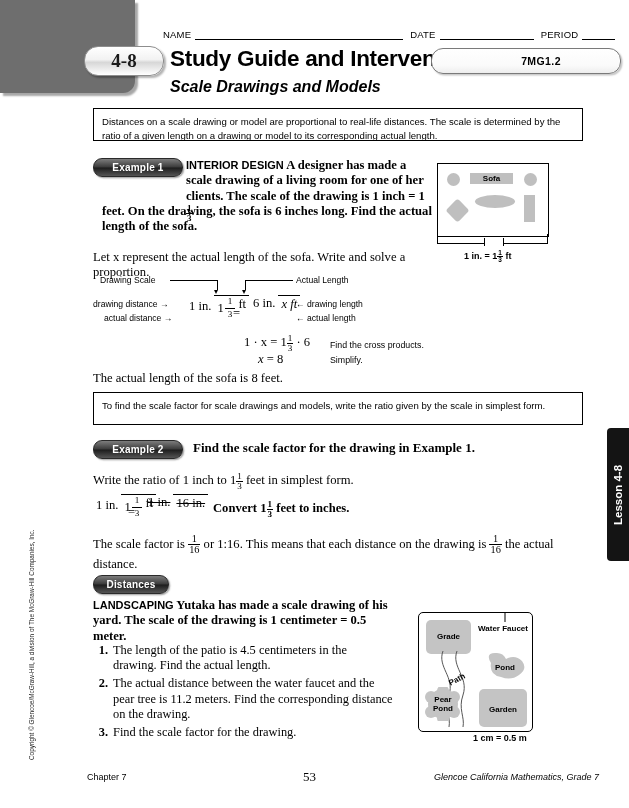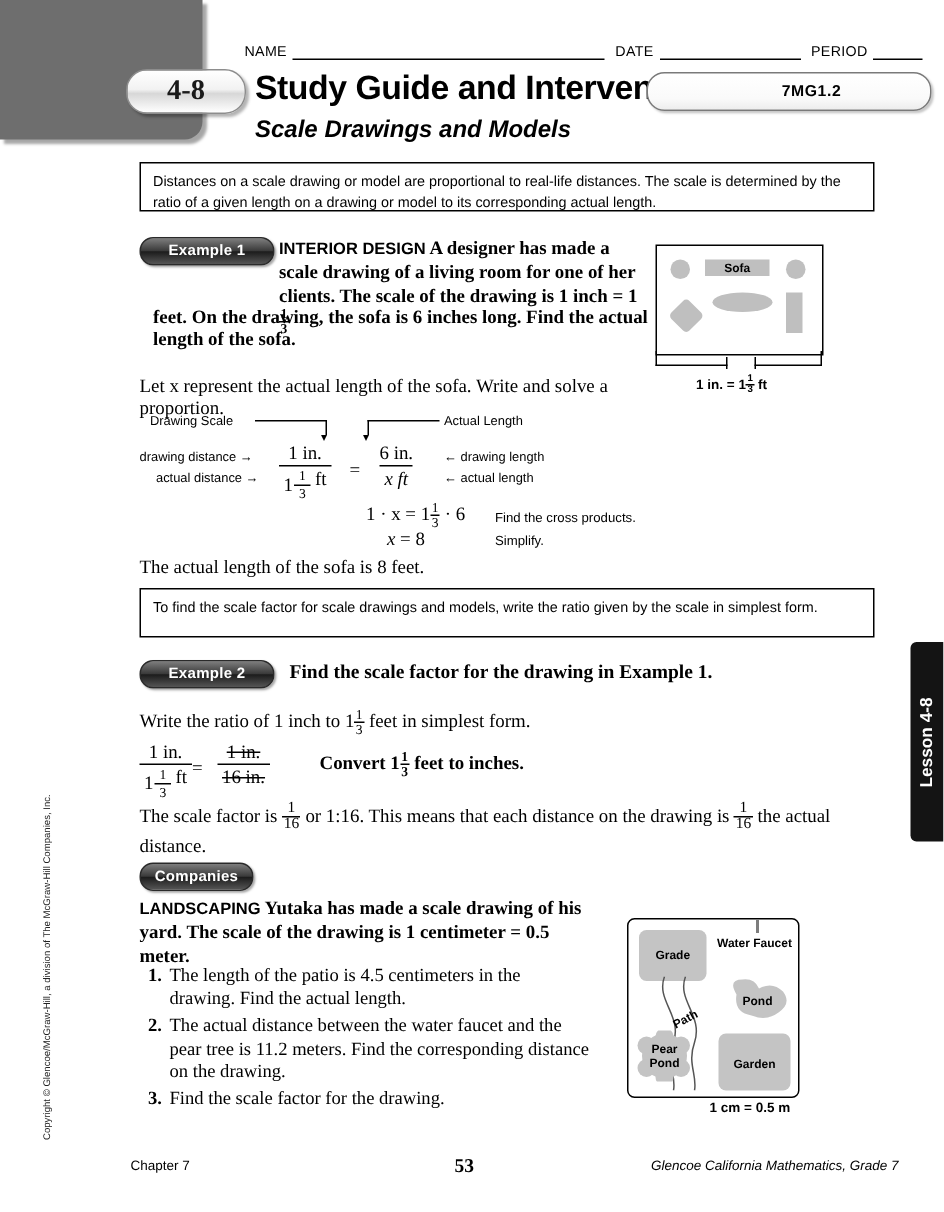--- a/index.html
+++ b/index.html
@@ -105,21 +105,21 @@
   .bold{font-weight:bold;}
   .cond{font-family:"Liberation Sans", sans-serif;font-weight:bold;font-size:11px;}
 
   
   .mixfrac{display:inline-flex;align-items:center;vertical-align:-0.30em;}
   .mixfrac .whole{padding-right:1px;}
   .fr{display:inline-flex;flex-direction:column;align-items:center;
       vertical-align:middle;line-height:1;font-size:.72em;}
   .fr .nu{padding:0 1px;}
   .fr .de{padding:0 1px;border-top:1px solid #000;}
-  .bigfr{display:inline-flex;flex-direction:column;align-items:center;
+  .bigfr{display:inline-flex;flex-direction:row;align-items:center;
       vertical-align:middle;line-height:1.15;font-size:1em;}
   .bigfr .nu{padding:0 3px 1px 3px;}
   .bigfr .de{padding:1px 3px 0 3px;border-top:1.2px solid #000;}
 
   
   #prop{position:absolute;left:100px;top:275px;width:320px;height:60px;}
   .prop-lbl{position:absolute;font-family:"Liberation Sans", sans-serif;font-size:8.6px;}
   .prop-line{position:absolute;background:#000;}
   .prop-side{position:absolute;font-family:"Liberation Sans", sans-serif;font-size:8.6px;white-space:nowrap;}
   .prop-eq{position:absolute;font-family:"Liberation Serif", serif;font-size:12.6px;}
@@ -170,21 +170,21 @@
     position:absolute;left:28px;top:560px;width:200px;
     font-family:"Liberation Sans", sans-serif;font-size:6.4px;color:#222;
     transform-origin:left top;transform:rotate(-90deg) translateX(-200px);
     white-space:nowrap;
   }
 
   
   .footer-l{position:absolute;left:87px;top:772px;
             font-family:"Liberation Sans", sans-serif;font-size:9px;}
   .footer-c{position:absolute;left:303px;top:769px;
-            font-family:"Liberation Serif", serif;font-weight:bold;font-size:13px;}
+            font-family:"Liberation Serif", serif;font-weight:normal;font-size:13px;}
   .footer-r{position:absolute;left:434px;top:772px;
             font-family:"Liberation Sans", sans-serif;font-style:italic;font-size:9px;}
 </style>
 </head>
 <body>
 
 <div class="page">
 
   <div class="gray-block"></div>
 
@@ -353,21 +353,21 @@
         <span class="de">16</span>
       </span>
     <span>or 1:16. This means that each distance on the drawing is</span>
     <span class="fr" style="font-size:.82em;">
         <span class="nu">1</span>
         <span class="de">16</span>
       </span>
     <span>the actual distance.</span>
   </div>
 
-  <div class="ex-pill" id="expill3">Companies</div>
+  <div class="ex-pill" id="expill3">Distances</div>
   <div class="bodytext bold" style="left:93px;top:598px;width:300px;">
     <span class="cond">LANDSCAPING</span>
     <span>Yutaka has made a scale drawing of his yard. The scale of the drawing is 1 centimeter = 0.5 meter.</span>
   </div>
 
   <div class="exlist">
     <div class="exitem">
       <span class="exnum">1.</span>
       <span class="extext">The length of the patio is 4.5 centimeters in the drawing. Find the actual length.</span>
     </div>

